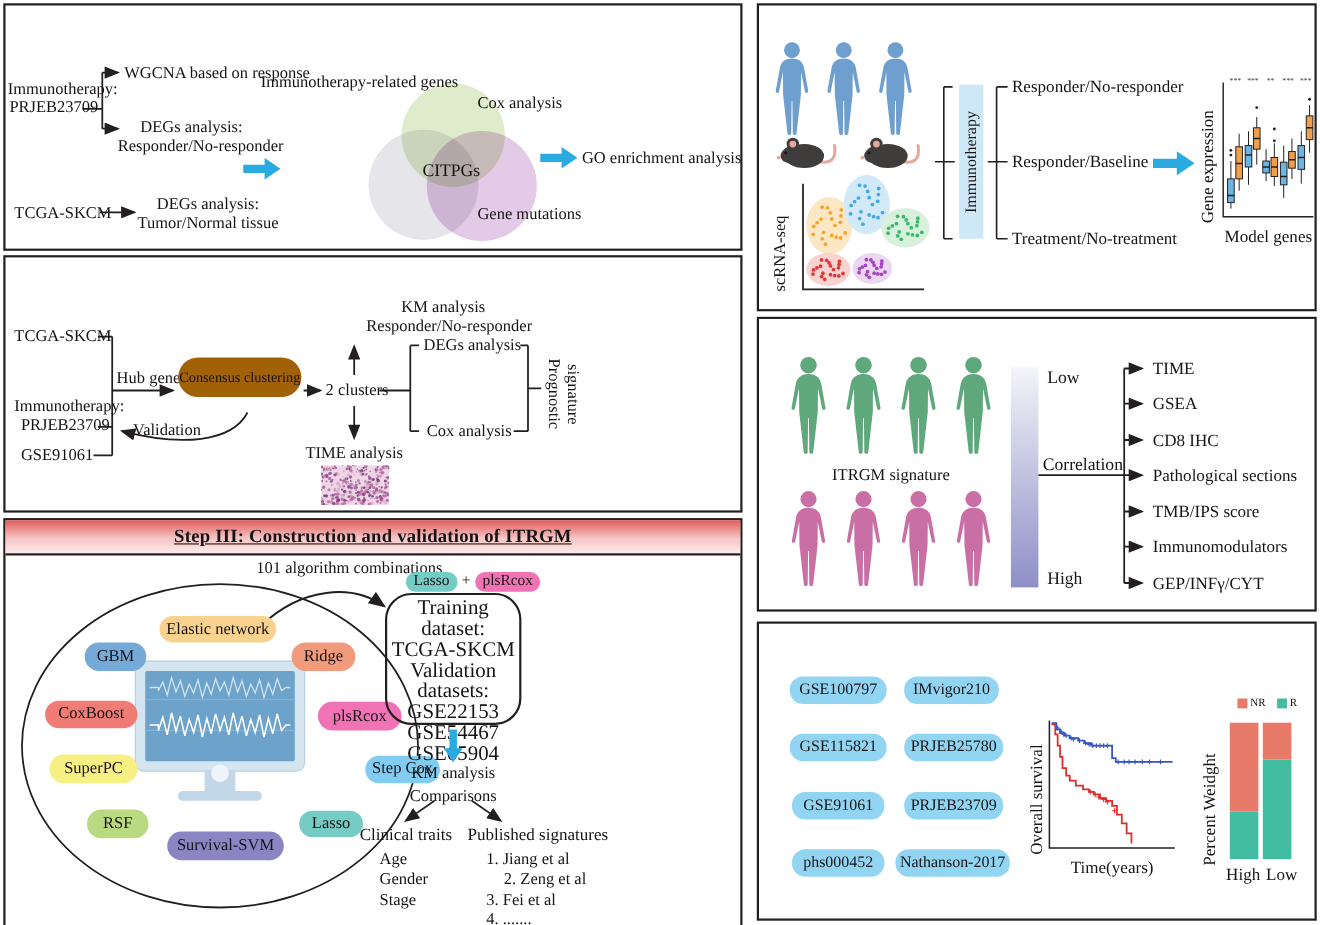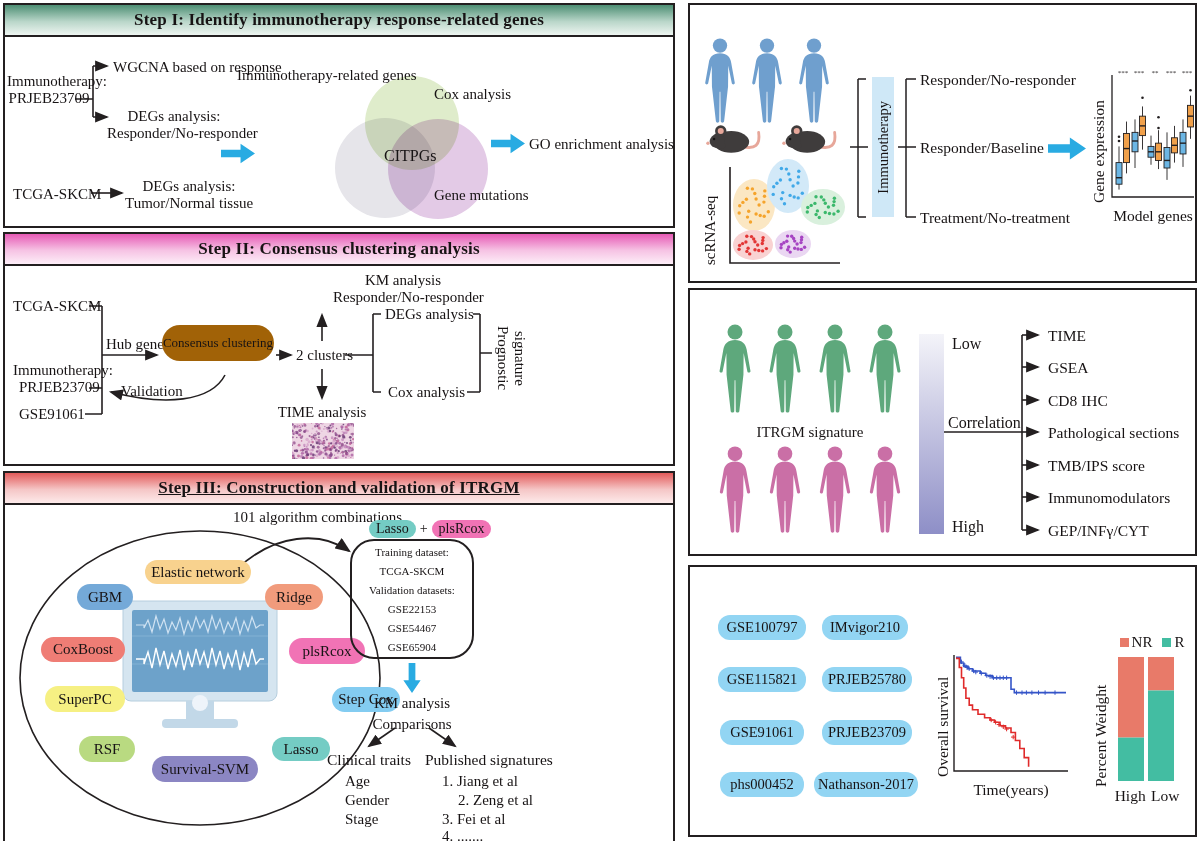--- a/index.html
+++ b/index.html
@@ -51,23 +51,20 @@
   </symbol>
   <symbol id="fatarrow" viewBox="0 0 40 26">
     <path d="M0 8.5 H 23 V 1.5 L 40 13 L 23 24.5 V 17.5 H 0 Z" fill="#29abe2"></path>
   </symbol>
 </defs>
 </svg>
 
 <div id="fig">
 
   <div class="panel" style="left:3px;top:3px;width:672px;height:225px;">
-    <div class="phead g1">
-        <span>Step I: Identify immunotherapy response-related genes</span>
-      </div>
     <svg class="overlay" width="672" height="225">
       <path d="M70 94 H88 M88 61 V112 M88 61 H100 M88 112 H100" stroke="#231f20" stroke-width="1.6" fill="none"></path>
       <line x1="96" y1="61" x2="102" y2="61" stroke="#231f20" stroke-width="1.6" marker-end="url(#mk)"></line>
       <line x1="96" y1="112" x2="102" y2="112" stroke="#231f20" stroke-width="1.6" marker-end="url(#mk)"></line>
       <line x1="86" y1="188" x2="117" y2="188" stroke="#231f20" stroke-width="1.6" marker-end="url(#mk)"></line>
     </svg>
     <div class="t tc" style="left:2px;top:68px;width:84px;">
       <div>Immunotherapy:</div>
       <div>PRJEB23709</div>
     </div>
@@ -91,23 +88,20 @@
     <div class="t" style="left:379px;top:142px;font-size:16px;">CITPGs</div>
     <svg class="abs" style="left:486px;top:127px;" width="34" height="23" viewBox="0 0 40 26">
         <use href="#fatarrow" width="40" height="26"></use>
       </svg>
     <div class="t" style="left:429px;top:81px;">Cox analysis</div>
     <div class="t" style="left:524px;top:131px;">GO enrichment analysis</div>
     <div class="t" style="left:429px;top:182px;">Gene mutations</div>
   </div>
 
   <div class="panel" style="left:3px;top:232px;width:672px;height:234px;">
-    <div class="phead g2">
-        <span>Step II: Consensus clustering analysis</span>
-      </div>
     <svg class="overlay" width="672" height="234">
       <path d="M84 72 H97 M84 154 H97 M80 180 H97 M97 72 V180" stroke="#231f20" stroke-width="1.6" fill="none"></path>
       <line x1="97" y1="121" x2="152" y2="121" stroke="#231f20" stroke-width="1.6" marker-end="url(#mk)"></line>
       <line x1="271" y1="121" x2="286" y2="121" stroke="#231f20" stroke-width="1.6" marker-end="url(#mk)"></line>
       <line x1="317" y1="107" x2="317" y2="81" stroke="#231f20" stroke-width="1.6" marker-end="url(#mk)"></line>
       <line x1="317" y1="135" x2="317" y2="164" stroke="#231f20" stroke-width="1.6" marker-end="url(#mk)"></line>
       <path d="M220 141 C 206 168 160 172 106 158" stroke="#231f20" stroke-width="1.6" fill="none" marker-end="url(#mk)"></path>
       <path d="M340 121 H368 M368 80 V158 M368 80 H376 M368 158 H376" stroke="#231f20" stroke-width="1.6" fill="none"></path>
       <path d="M468 80 H475 M462 158 H475 M475 80 V158 M475 119 H487" stroke="#231f20" stroke-width="1.6" fill="none"></path>
     </svg>
@@ -491,21 +485,21 @@
       </div>
     <div class="pill algpill" style="left: 147px; top: 283px; width: 106px; height: 26px; background: rgb(139, 134, 195);">
         <span>Survival-SVM</span>
       </div>
     <div class="t" style="left:228px;top:36px;">101 algorithm combinations</div>
     <div class="abs" style="left:364px;top:46px;white-space:nowrap;">
       <span class="combo-pill" style="background:#74ccc4;">Lasso</span>
       <span style="font-size:14px;">+</span>
       <span class="combo-pill" style="background:#f173b5;">plsRcox</span>
     </div>
-    <div class="abs tc" style="left:345px;top:66px;width:124px;height:120px;border:2px solid #231f20;border-radius:24px;font-size:11px;line-height:19px;padding-top:2px;box-sizing:border-box;">
+    <div class="abs tc" style="left:345px;top:66px;width:124px;height:120px;border:2px solid #231f20;border-radius:24px;font-size:19px;line-height:19px;padding-top:2px;box-sizing:border-box;">
       <div>Training dataset:</div>
       <div>TCGA-SKCM</div>
       <div>Validation datasets:</div>
       <div>GSE22153</div>
       <div>GSE54467</div>
       <div>GSE65904</div>
     </div>
     <svg class="abs" style="left:397px;top:190px;" width="20" height="30" viewBox="0 0 26 40">
         <use href="#fatarrow" width="40" height="26" transform="translate(26,0) rotate(90)"></use>
       </svg>
@@ -804,21 +798,21 @@
         <path d="M100.80000000000001 41.620000000000005 H105.20000000000002 M103.00000000000001 39.42 V43.82000000000001" stroke="#3555c8" stroke-width="1"></path>
         <path d="M4 7.420000000000016 H7.300000000000001 V16.540000000000006 H9.5 V26.80000000000001 H11.700000000000001 V37.06 H13.9 V47.32000000000001 H17.200000000000003 V54.160000000000004 H20.5 V58.720000000000006 H26 V63.28 H32.6 V66.7 H38.1 V68.98 H42.5 V71.26 H48 V74.68 H53.50000000000001 V76.96000000000001 H59.00000000000001 V81.52000000000001 H63.400000000000006 V89.5 H67.80000000000001 V97.48 H72.2 V106.6 H76.60000000000001 V115.72" stroke="#e02b2b" stroke-width="1.6" fill="none"></path>
         <path d="M37 68.98 H41.400000000000006 M39.2 66.78 V71.18" stroke="#e02b2b" stroke-width="1"></path>
         <path d="M41.4 71.26 H45.800000000000004 M43.6 69.06 V73.46000000000001" stroke="#e02b2b" stroke-width="1"></path>
         <path d="M44.7 73.54 H49.10000000000001 M46.900000000000006 71.34 V75.74000000000001" stroke="#e02b2b" stroke-width="1"></path>
         <path d="M49.1 75.82 H53.50000000000001 M51.300000000000004 73.61999999999999 V78.02" stroke="#e02b2b" stroke-width="1"></path>
         <path d="M52.4 78.1 H56.800000000000004 M54.6 75.89999999999999 V80.3" stroke="#e02b2b" stroke-width="1"></path>
         <path d="M59 86.08 H63.400000000000006 M61.2 83.88 V88.28" stroke="#e02b2b" stroke-width="1"></path>
       </svg>
     <div class="t tc" style="left:262px;top:214px;width:118px;font-size:15.5px;">Time(years)</div>
-    <div class="abs" style="left:416px;top:67px;width:92px;display:flex;gap:10px;justify-content:center;font-size:15px;align-items:center;">
+    <div class="abs" style="left:416px;top:67px;width:92px;display:flex;gap:10px;justify-content:center;font-size:10px;align-items:center;">
       <span style="display:flex;align-items:center;gap:3px;">
           <span style="width: 9px; height: 9px; display: inline-block; background: rgb(232, 122, 105);"></span>
           <span>NR</span>
         </span>
       <span style="display:flex;align-items:center;gap:3px;">
           <span style="width: 9px; height: 9px; display: inline-block; background: rgb(67, 189, 162);"></span>
           <span>R</span>
         </span>
     </div>
     <div class="abs vup" style="left:402px;top:95px;height:125px;font-size:15.5px;display:flex;align-items:center;">Percent Weidght</div>

